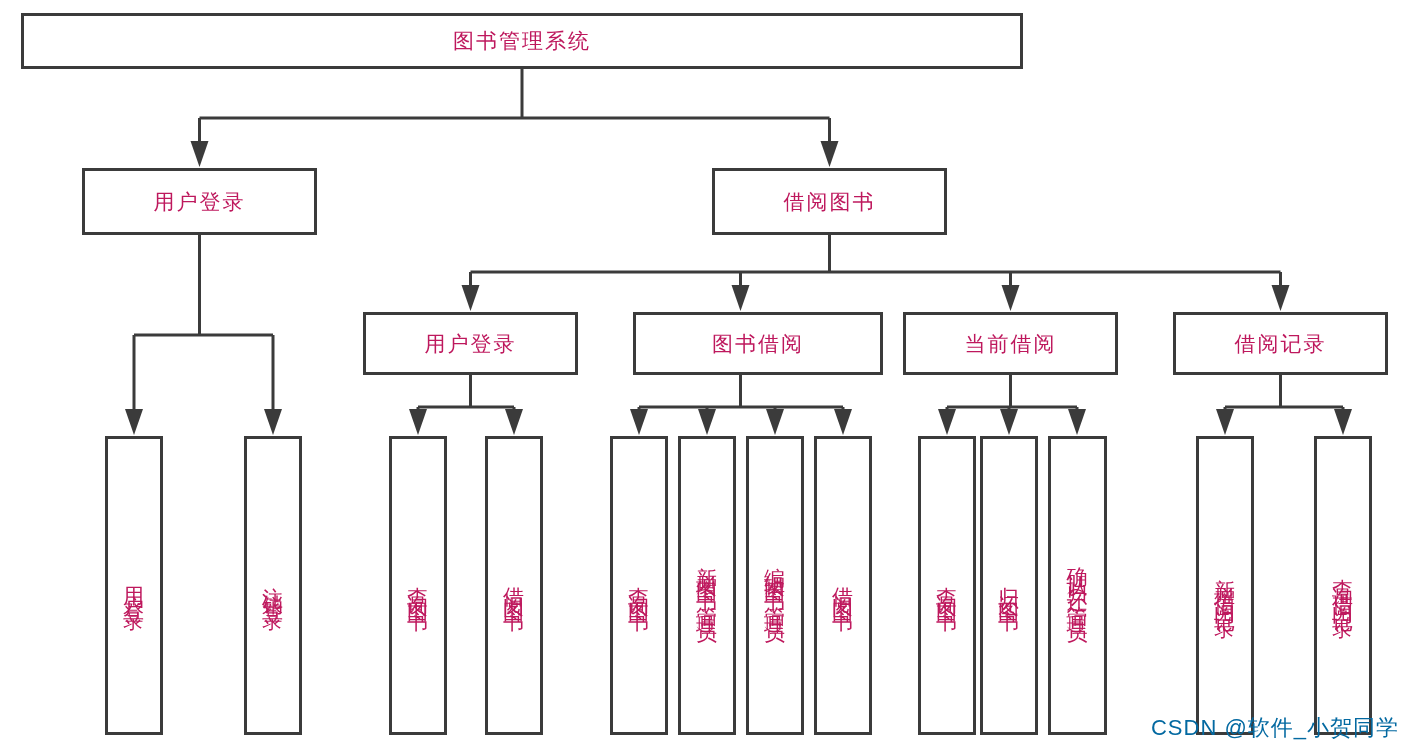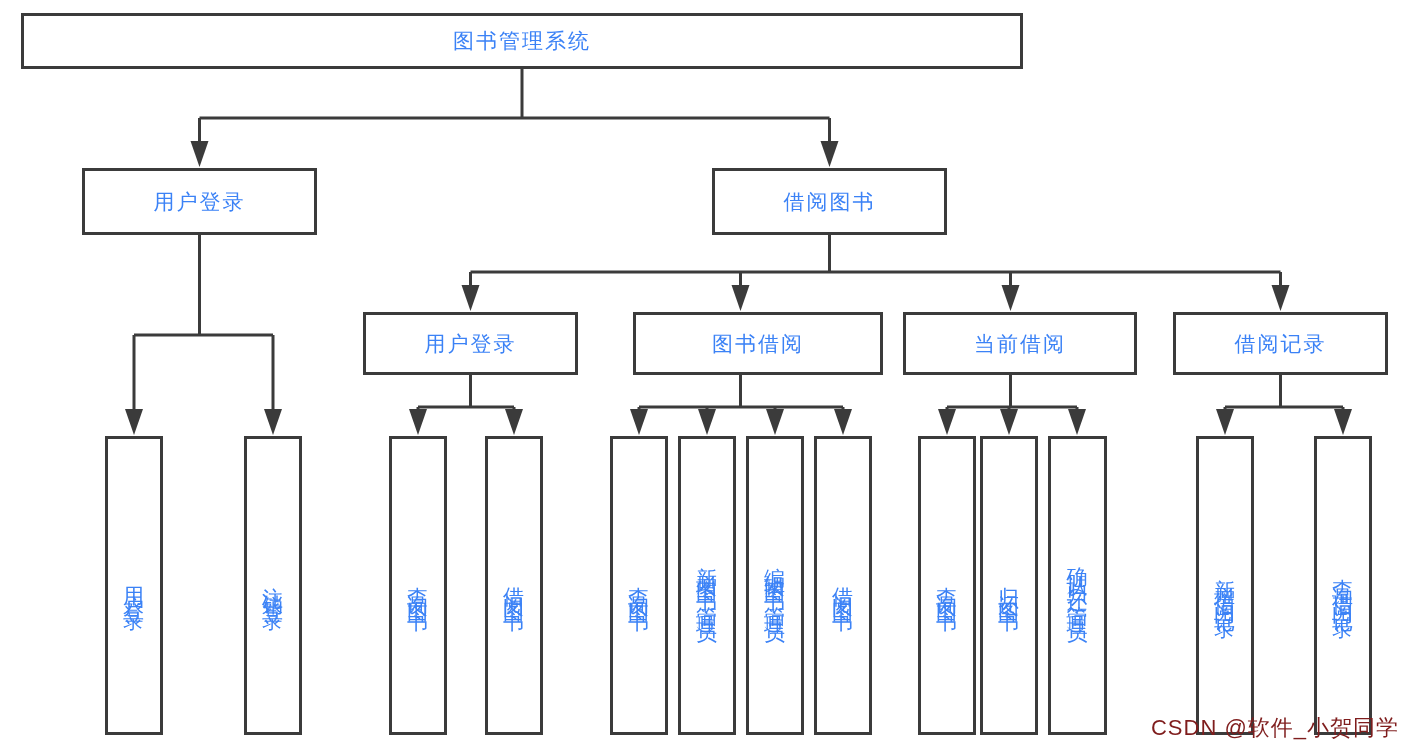--- a/index.html
+++ b/index.html
@@ -10,38 +10,38 @@
     font-family:"Liberation Sans","DejaVu Sans",sans-serif;
     overflow:hidden;
   }
   svg.wires{position:absolute;left:0;top:0;z-index:1;}
   .box{
     position:absolute;
     box-sizing:border-box;
     background:#ffffff;
     border:3px solid #3b3b3b;
     display:flex;align-items:center;justify-content:center;
-    color:#3b82f6;
+    color:#be185d;
     z-index:2;
   }
   .hbox{font-size:21px;letter-spacing:2px;white-space:nowrap;}
   .leaf{
     writing-mode:vertical-rl;
     text-orientation:mixed;
     font-size:21px;
     letter-spacing:8px;
     line-height:1;
   }
   .watermark{
     position:absolute;
     right:6px;bottom:4px;
     z-index:3;
     font-size:22px;
     letter-spacing:1px;
-    color:#7f1d1d;
+    color:#0369a1;
     white-space:nowrap;
     margin-top:16px;
   }
 </style>
 </head>
 <body>
 
 <div class="stage">
 
   <svg class="wires" width="1405" height="747" viewBox="0 0 1405 747">
@@ -120,21 +120,21 @@
   <div class="box hbox" style="left:712px;top:168px;width:235px;height:67px;">
     <span>借阅图书</span>
   </div>
 
   <div class="box hbox" style="left:363px;top:312px;width:215px;height:63px;">
     <span>用户登录</span>
   </div>
   <div class="box hbox" style="left:633px;top:312px;width:250px;height:63px;">
     <span>图书借阅</span>
   </div>
-  <div class="box hbox" style="left:903px;top:312px;width:234px;height:63px;">
+  <div class="box hbox" style="left:903px;top:312px;width:215px;height:63px;">
     <span>当前借阅</span>
   </div>
   <div class="box hbox" style="left:1173px;top:312px;width:215px;height:63px;">
     <span>借阅记录</span>
   </div>
 
   <div class="box leaf" style="left:105px;top:436px;width:58px;height:299px;">
     <span>用户登录</span>
   </div>
   <div class="box leaf" style="left:244px;top:436px;width:58px;height:299px;">

